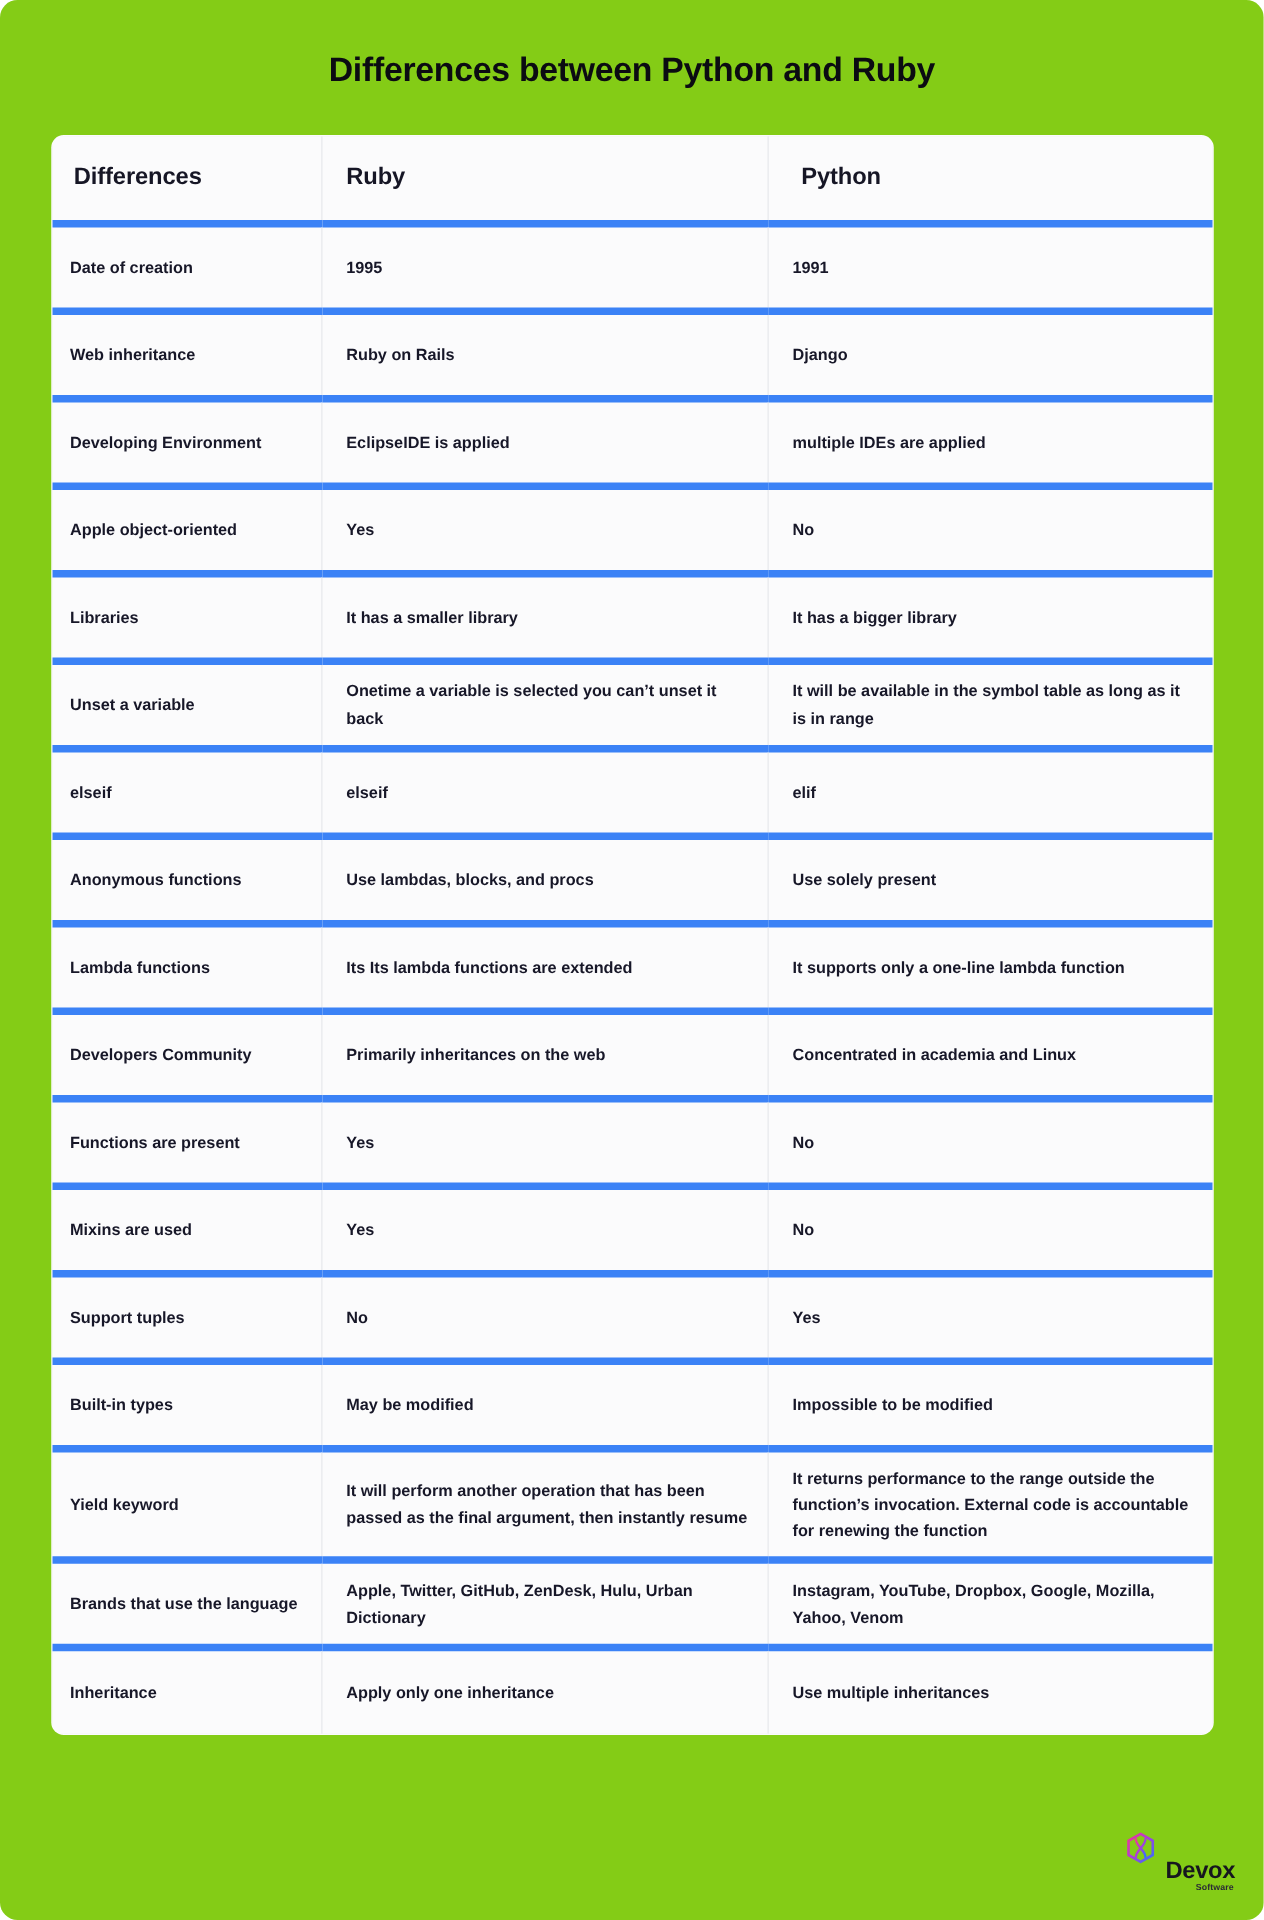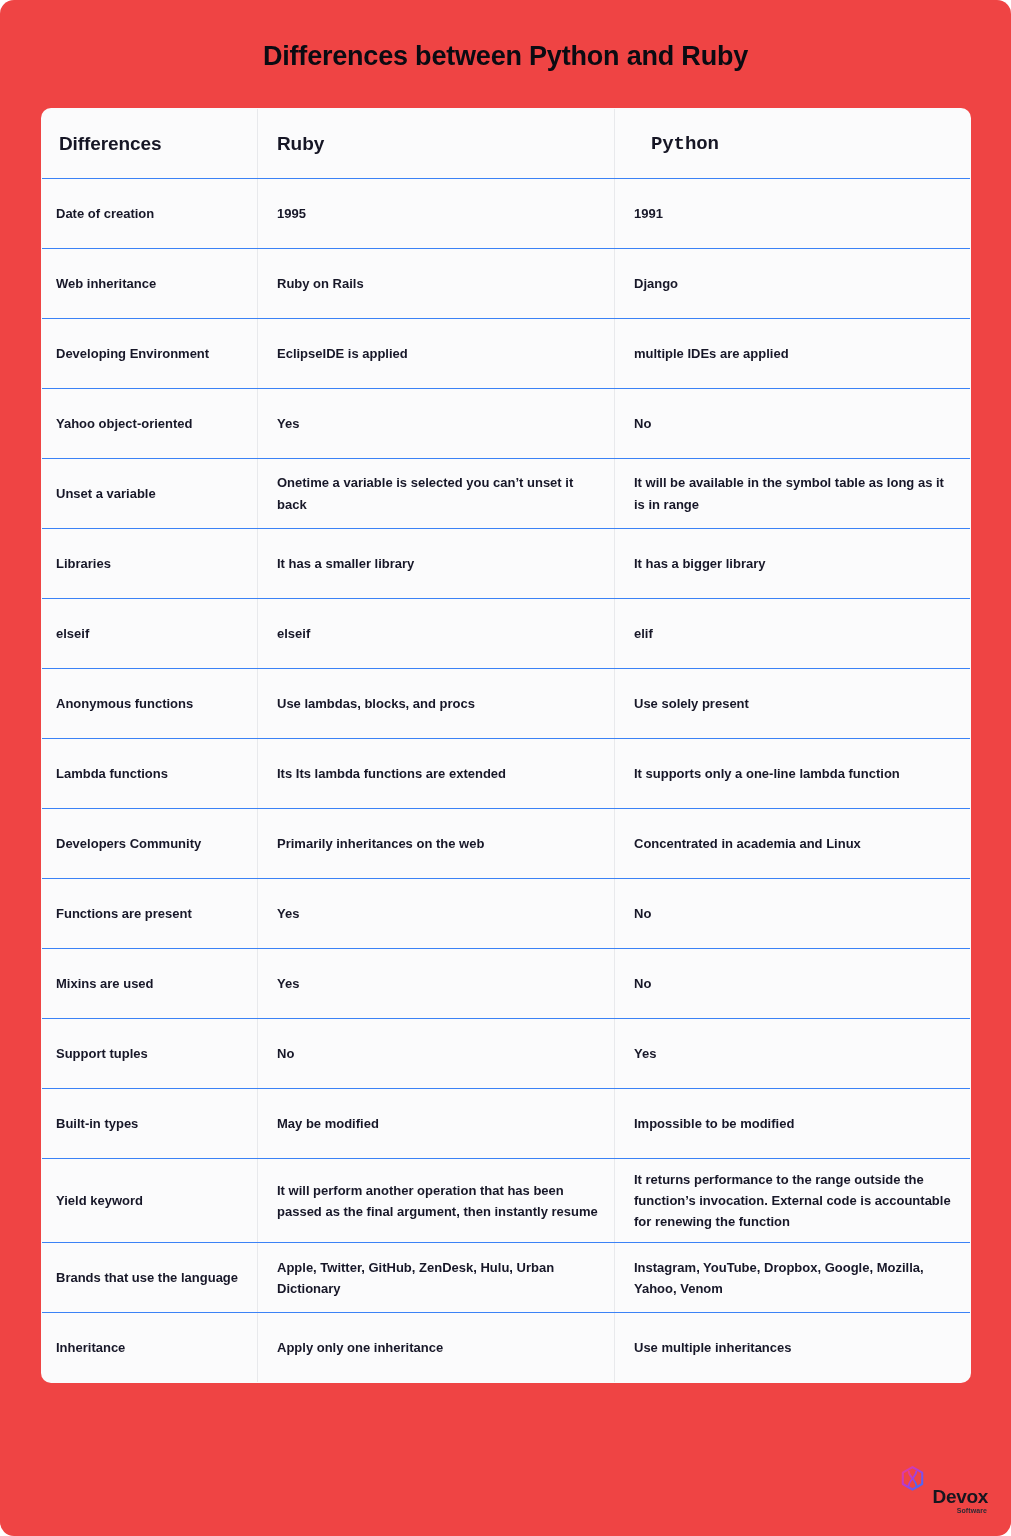--- a/index.html
+++ b/index.html
@@ -12,21 +12,21 @@
 
   body {
     font-family: "Liberation Sans", sans-serif;
     position: relative;
     overflow: hidden;
   }
 
   .page {
     position: absolute;
     inset: 0;
-    background: #ef4444;
+    background: #84cc16;
     border-radius: 14px;
     overflow: hidden;
   }
 
   
   .page-title {
     text-align: center;
     font-size: 27px;
     font-weight: 700;
     color: #0b0b12;
@@ -53,41 +53,41 @@
     table-layout: fixed;
   }
 
   col.c-diff   { width: 216px; }
   col.c-ruby   { width: 357px; }
   col.c-python { width: 356px; }
 
   table.diff-table th,
   table.diff-table td {
     border-right: 1px solid #e8e9ec;
-    border-bottom: 1px solid #3b82f6;
+    border-bottom: 6px solid #3b82f6;
     vertical-align: middle;
     text-align: left;
   }
   table.diff-table th:last-child,
   table.diff-table td:last-child { border-right: none; }
   table.diff-table tr:last-child td { border-bottom: none; }
 
   
   thead th {
     height: 70px;
     padding: 0 18px;
     font-size: 19px;
     font-weight: 700;
     color: #161625;
     letter-spacing: -0.1px;
     background: #fbfbfc;
   }
   thead th.h-diff   { padding-left: 17px; }
   thead th.h-ruby   { padding-left: 19px; }
-  thead th.h-python { padding-left: 36px; font-family: Liberation Mono, monospace; }
+  thead th.h-python { padding-left: 26px; }
 
   
   tbody td {
     height: 70px;
     padding: 10px 18px;
     font-size: 13px;
     font-weight: 700;
     color: #171728;
     line-height: 1.62;
   }
@@ -154,33 +154,33 @@
             <td class="col-diff">Web inheritance</td>
             <td class="col-ruby">Ruby on Rails</td>
             <td class="col-python">Django</td>
           </tr>
           <tr>
             <td class="col-diff">Developing Environment</td>
             <td class="col-ruby">EclipseIDE is applied</td>
             <td class="col-python">multiple IDEs are applied</td>
           </tr>
           <tr>
-            <td class="col-diff">Yahoo object-oriented</td>
+            <td class="col-diff">Apple object-oriented</td>
             <td class="col-ruby">Yes</td>
             <td class="col-python">No</td>
+          </tr>
+          <tr>
+            <td class="col-diff">Libraries</td>
+            <td class="col-ruby">It has a smaller library</td>
+            <td class="col-python">It has a bigger library</td>
           </tr>
           <tr>
             <td class="col-diff">Unset a variable</td>
             <td class="col-ruby">Onetime a variable is selected  you can’t unset it back</td>
             <td class="col-python">It will be available in the symbol  table as long as it is in range</td>
-          </tr>
-          <tr>
-            <td class="col-diff">Libraries</td>
-            <td class="col-ruby">It has a smaller library</td>
-            <td class="col-python">It has a bigger library</td>
           </tr>
           <tr>
             <td class="col-diff">elseif</td>
             <td class="col-ruby">elseif</td>
             <td class="col-python">elif</td>
           </tr>
           <tr>
             <td class="col-diff">Anonymous functions</td>
             <td class="col-ruby">Use lambdas, blocks, and  procs</td>
             <td class="col-python">Use solely present</td>

